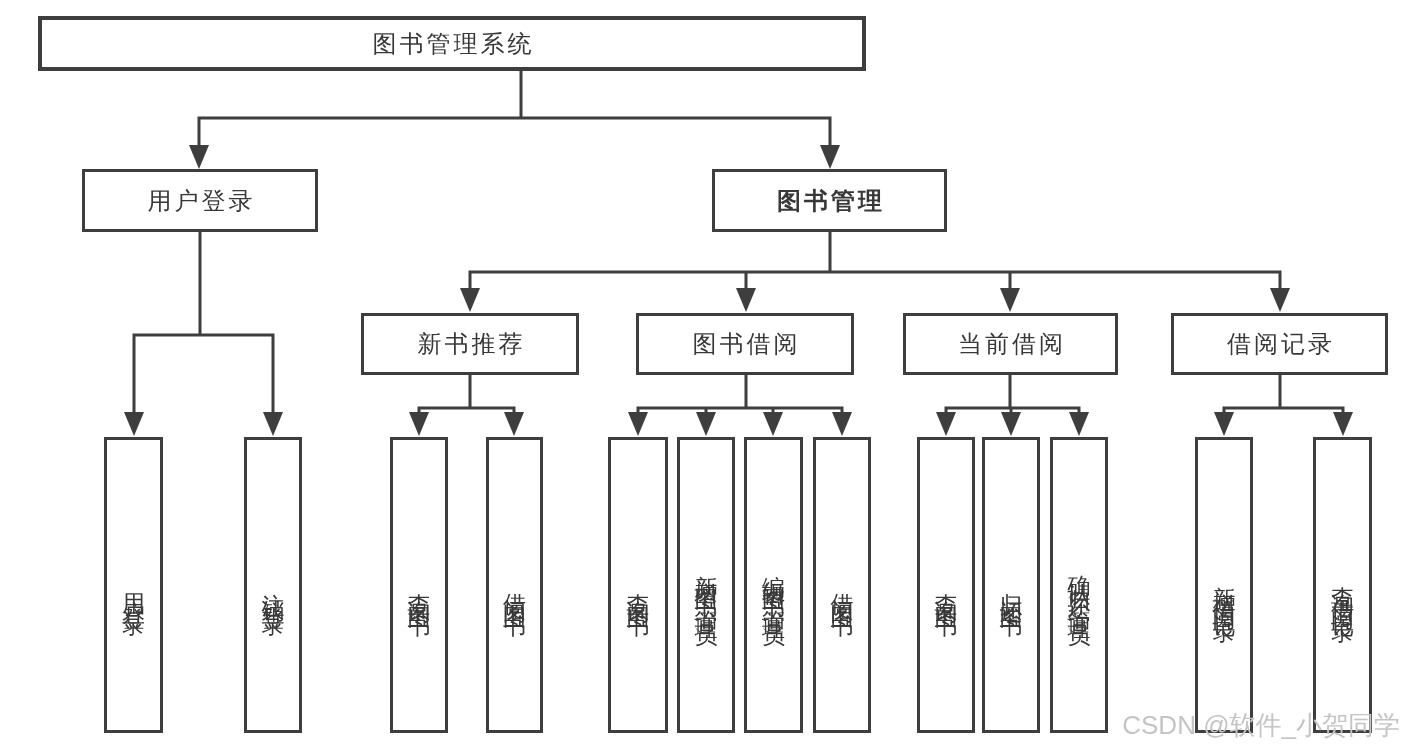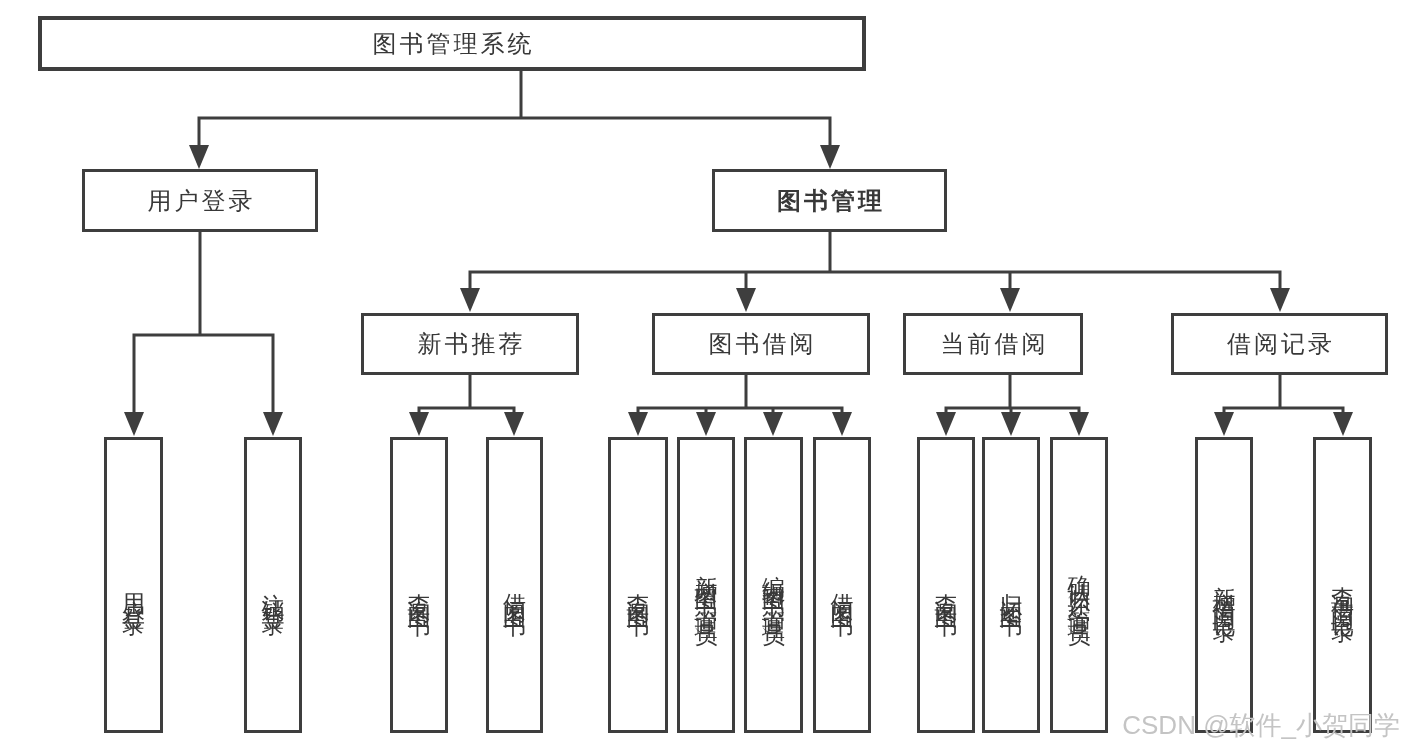--- a/index.html
+++ b/index.html
@@ -106,22 +106,22 @@
       <polygon points="1333,412 1353,412 1343,436"></polygon>
     </g>
   </svg>
 
   <div class="box hbox rootbox" style="left:22px; top:16px; width:828px; height:55px;margin-left:16px;">图书管理系统</div>
 
   <div class="box hbox" style="left:82px; top:169px; width:236px; height:63px;">用户登录</div>
   <div class="box hbox" style="left:712px; top:169px; width:235px; height:63px;font-weight:bold;">图书管理</div>
 
   <div class="box hbox" style="left:361px; top:313px; width:218px; height:62px;">新书推荐</div>
-  <div class="box hbox" style="left:652px; top:313px; width:218px; height:62px;">图书借阅</div>
-  <div class="box hbox" style="left:903px; top:313px; width:180px; height:62px;">当前借阅</div>
+  <div class="box hbox" style="left:636px; top:313px; width:218px; height:62px;">图书借阅</div>
+  <div class="box hbox" style="left:903px; top:313px; width:215px; height:62px;">当前借阅</div>
   <div class="box hbox" style="left:1171px; top:313px; width:217px; height:62px;">借阅记录</div>
 
   <div class="box vbox" style="left:104px; top:437px; width:59px; height:296px;">用户登录</div>
   <div class="box vbox" style="left:244px; top:437px; width:58px; height:296px;">注销登录</div>
 
   <div class="box vbox" style="left:390px; top:437px; width:58px; height:296px;">查询图书</div>
   <div class="box vbox" style="left:486px; top:437px; width:57px; height:296px;">借阅图书</div>
 
   <div class="box vbox" style="left:608px; top:437px; width:60px; height:296px;">查询图书</div>
   <div class="box vbox" style="left:677px; top:437px; width:58px; height:296px;">新增图书（管理员）</div>

